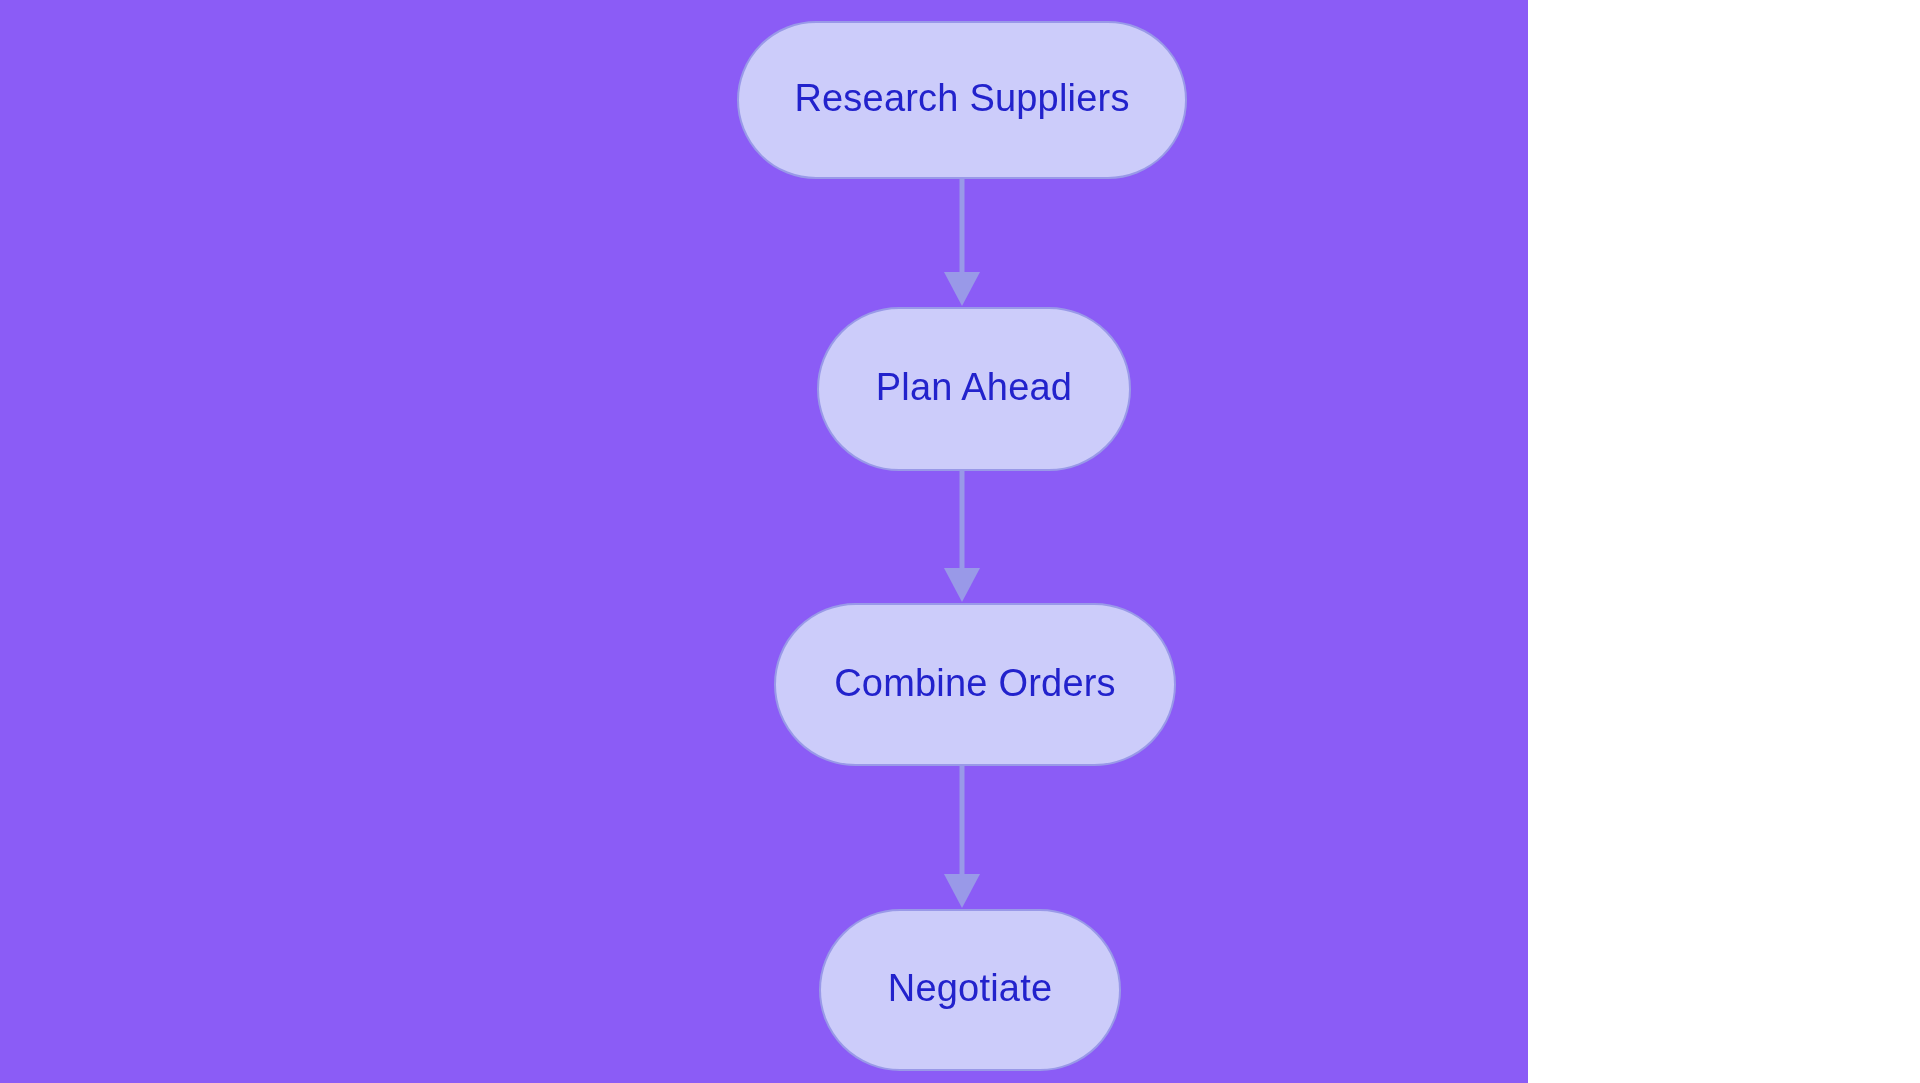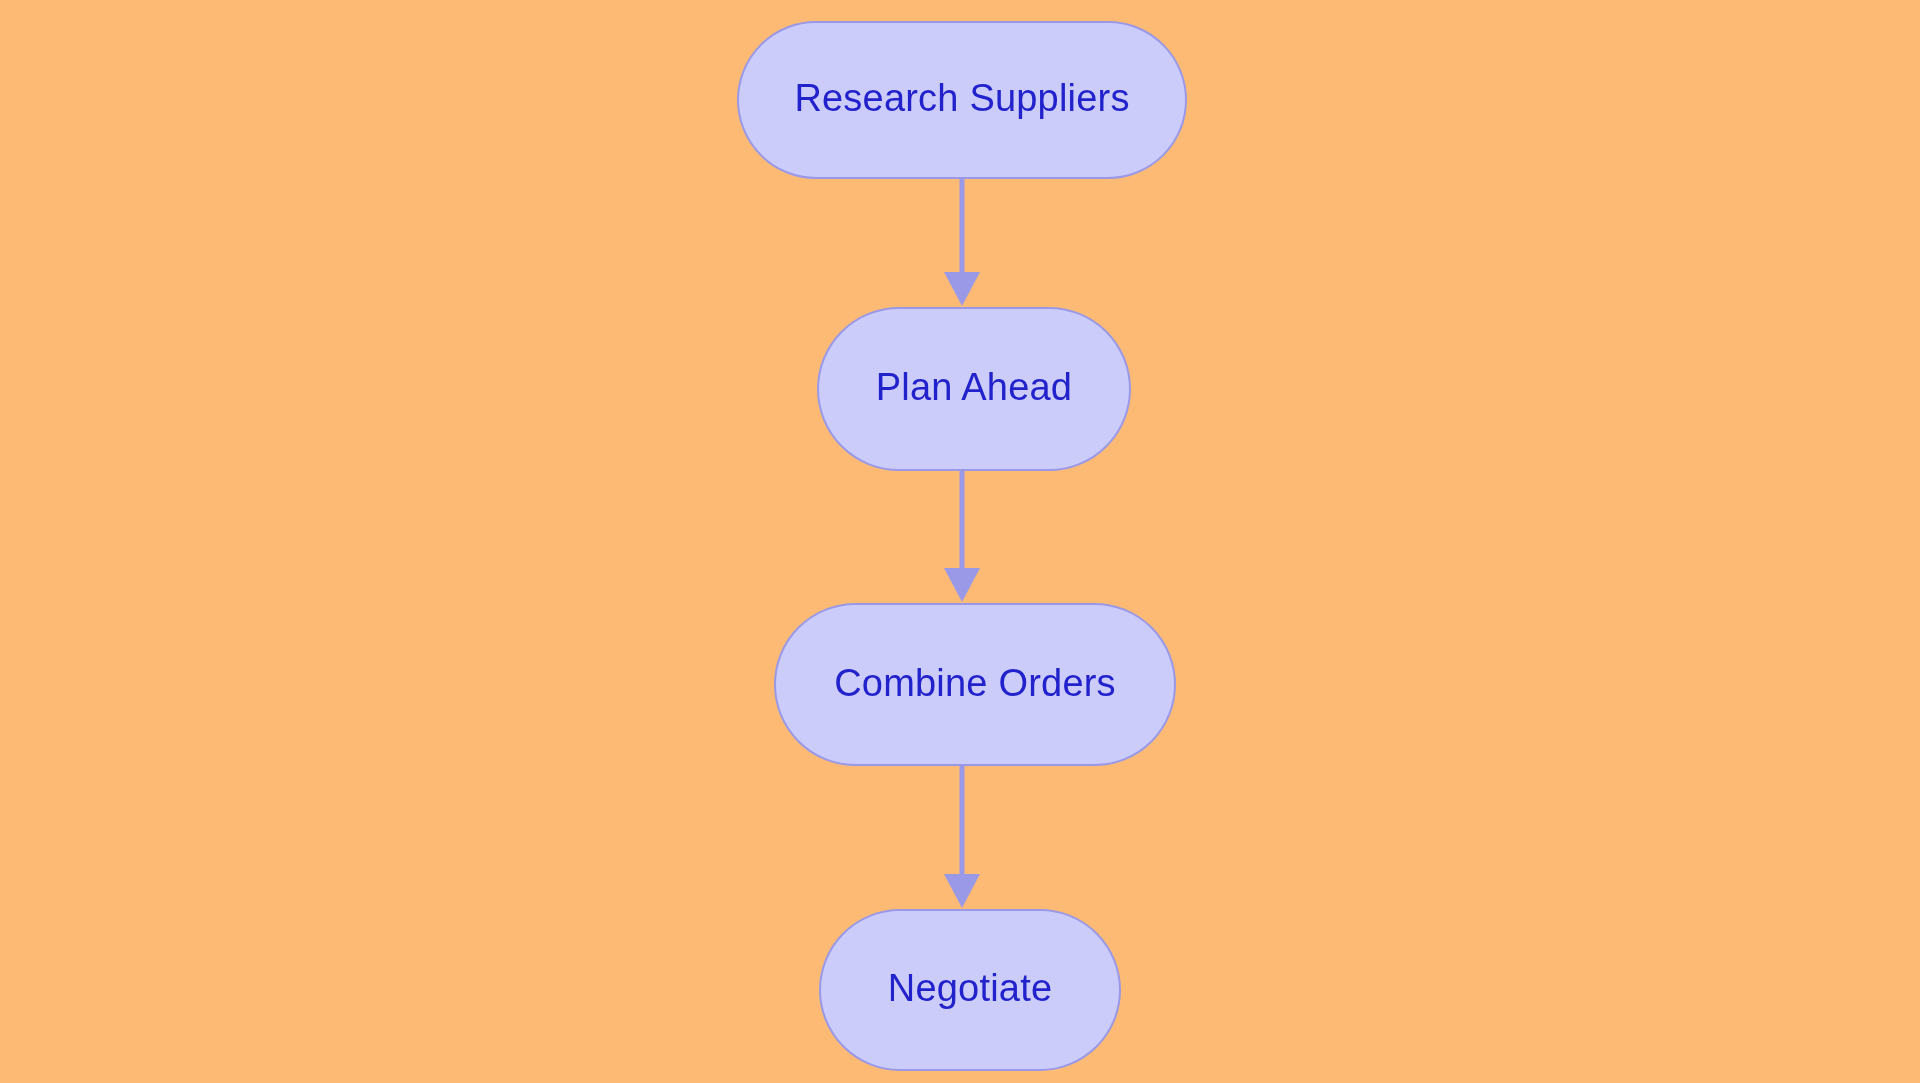--- a/index.html
+++ b/index.html
@@ -6,23 +6,23 @@
   html, body {
     margin: 0;
     padding: 0;
     background: #ffffff;
   }
   body {
     font-family: "Liberation Sans", sans-serif;
   }
   #canvas {
     position: relative;
-    width: 1920px;
+    width: 1528px;
     height: 1083px;
-    background: #fdba74;
+    background: #8b5cf6;
     overflow: hidden;
   }
   #flow-svg {
     position: absolute;
     left: 0;
     top: 0;
     width: 1920px;
     height: 1083px;
   }
   .node-shape {

